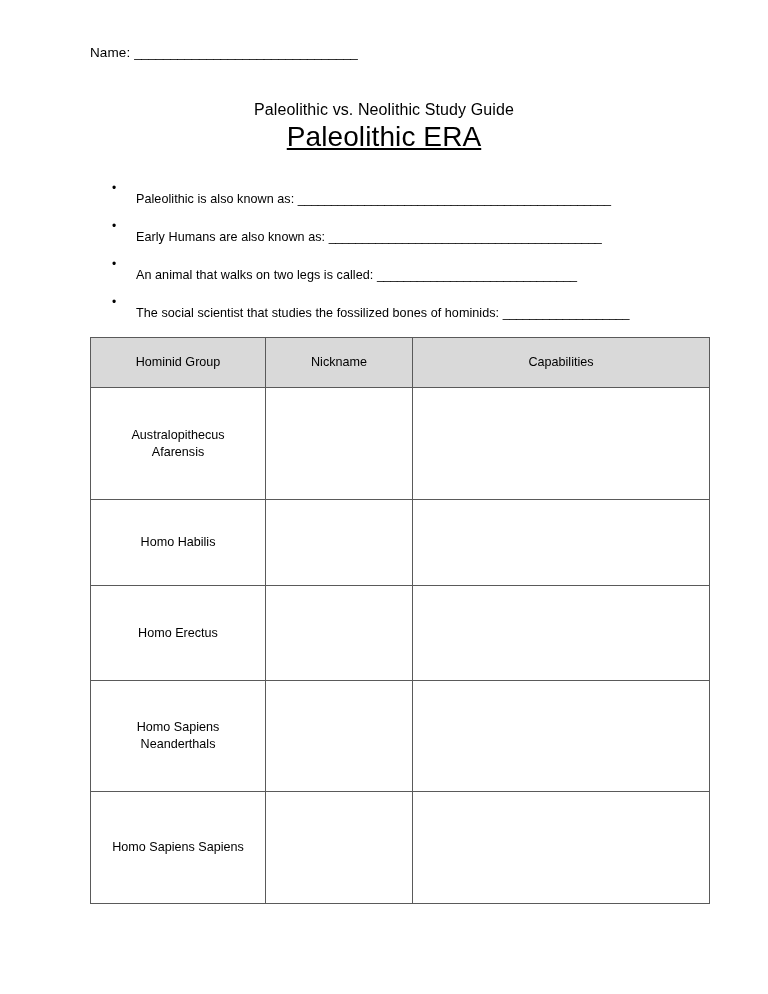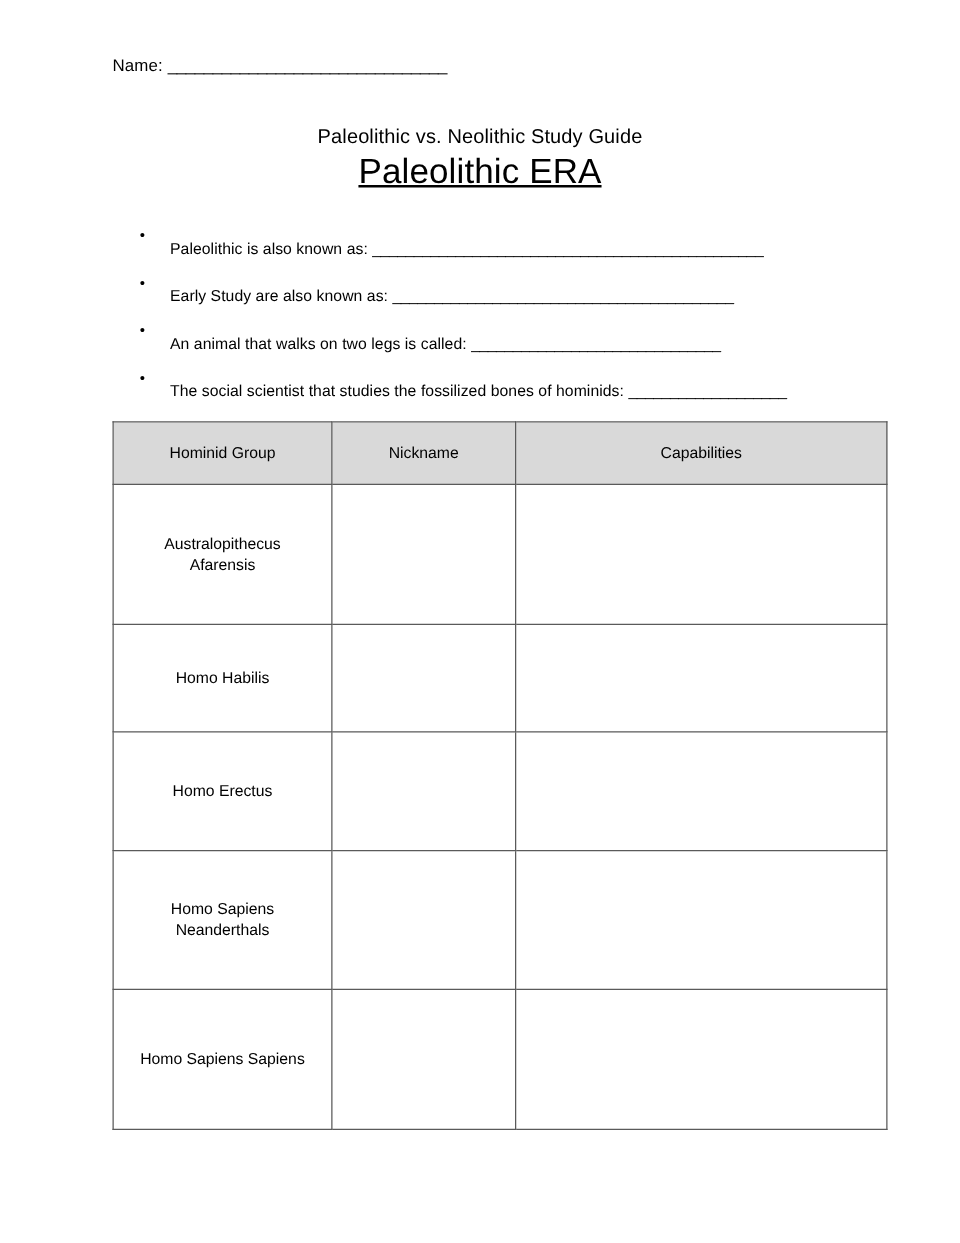--- a/index.html
+++ b/index.html
@@ -155,21 +155,21 @@
 
   <div class="bullets">
 
     <div class="bullet-row">
       <span class="bullet-dot">•</span>
       <span class="bullet-text"><span>Paleolithic is also known as:</span> <span class="blank">_______________________________________________</span></span>
     </div>
 
     <div class="bullet-row">
       <span class="bullet-dot">•</span>
-      <span class="bullet-text"><span>Early Study are also known as:</span> <span class="blank">_________________________________________</span></span>
+      <span class="bullet-text"><span>Early Humans are also known as:</span> <span class="blank">_________________________________________</span></span>
     </div>
 
     <div class="bullet-row">
       <span class="bullet-dot">•</span>
       <span class="bullet-text"><span>An animal that walks on two legs is called:</span> <span class="blank">______________________________</span></span>
     </div>
 
     <div class="bullet-row">
       <span class="bullet-dot">•</span>
       <span class="bullet-text"><span>The social scientist that studies the fossilized bones of hominids:</span> <span class="blank">___________________</span></span>

